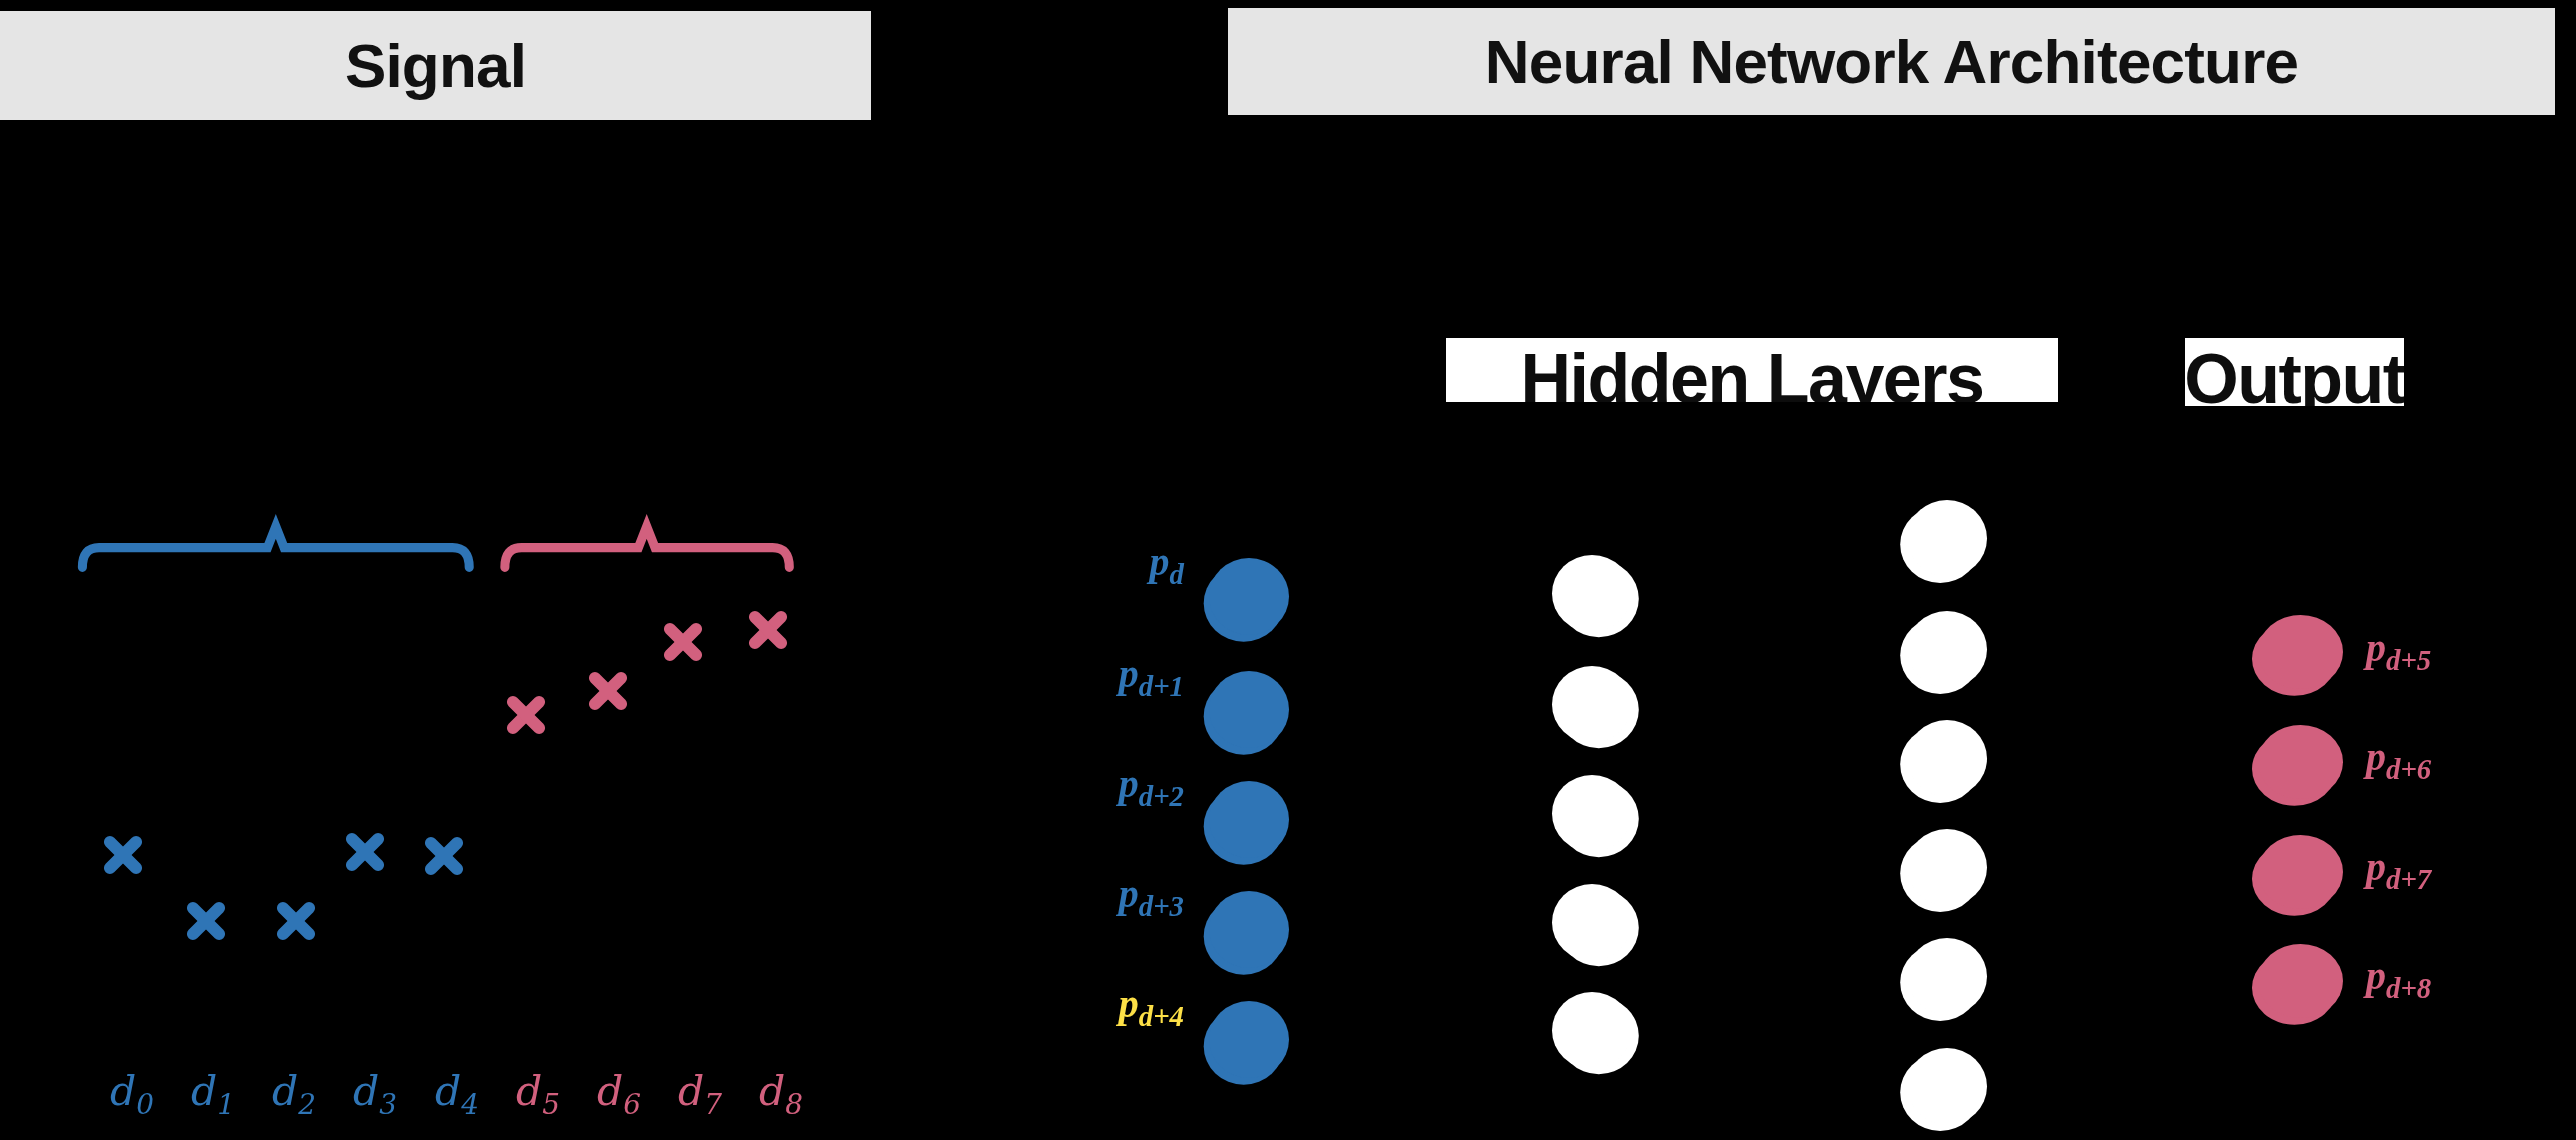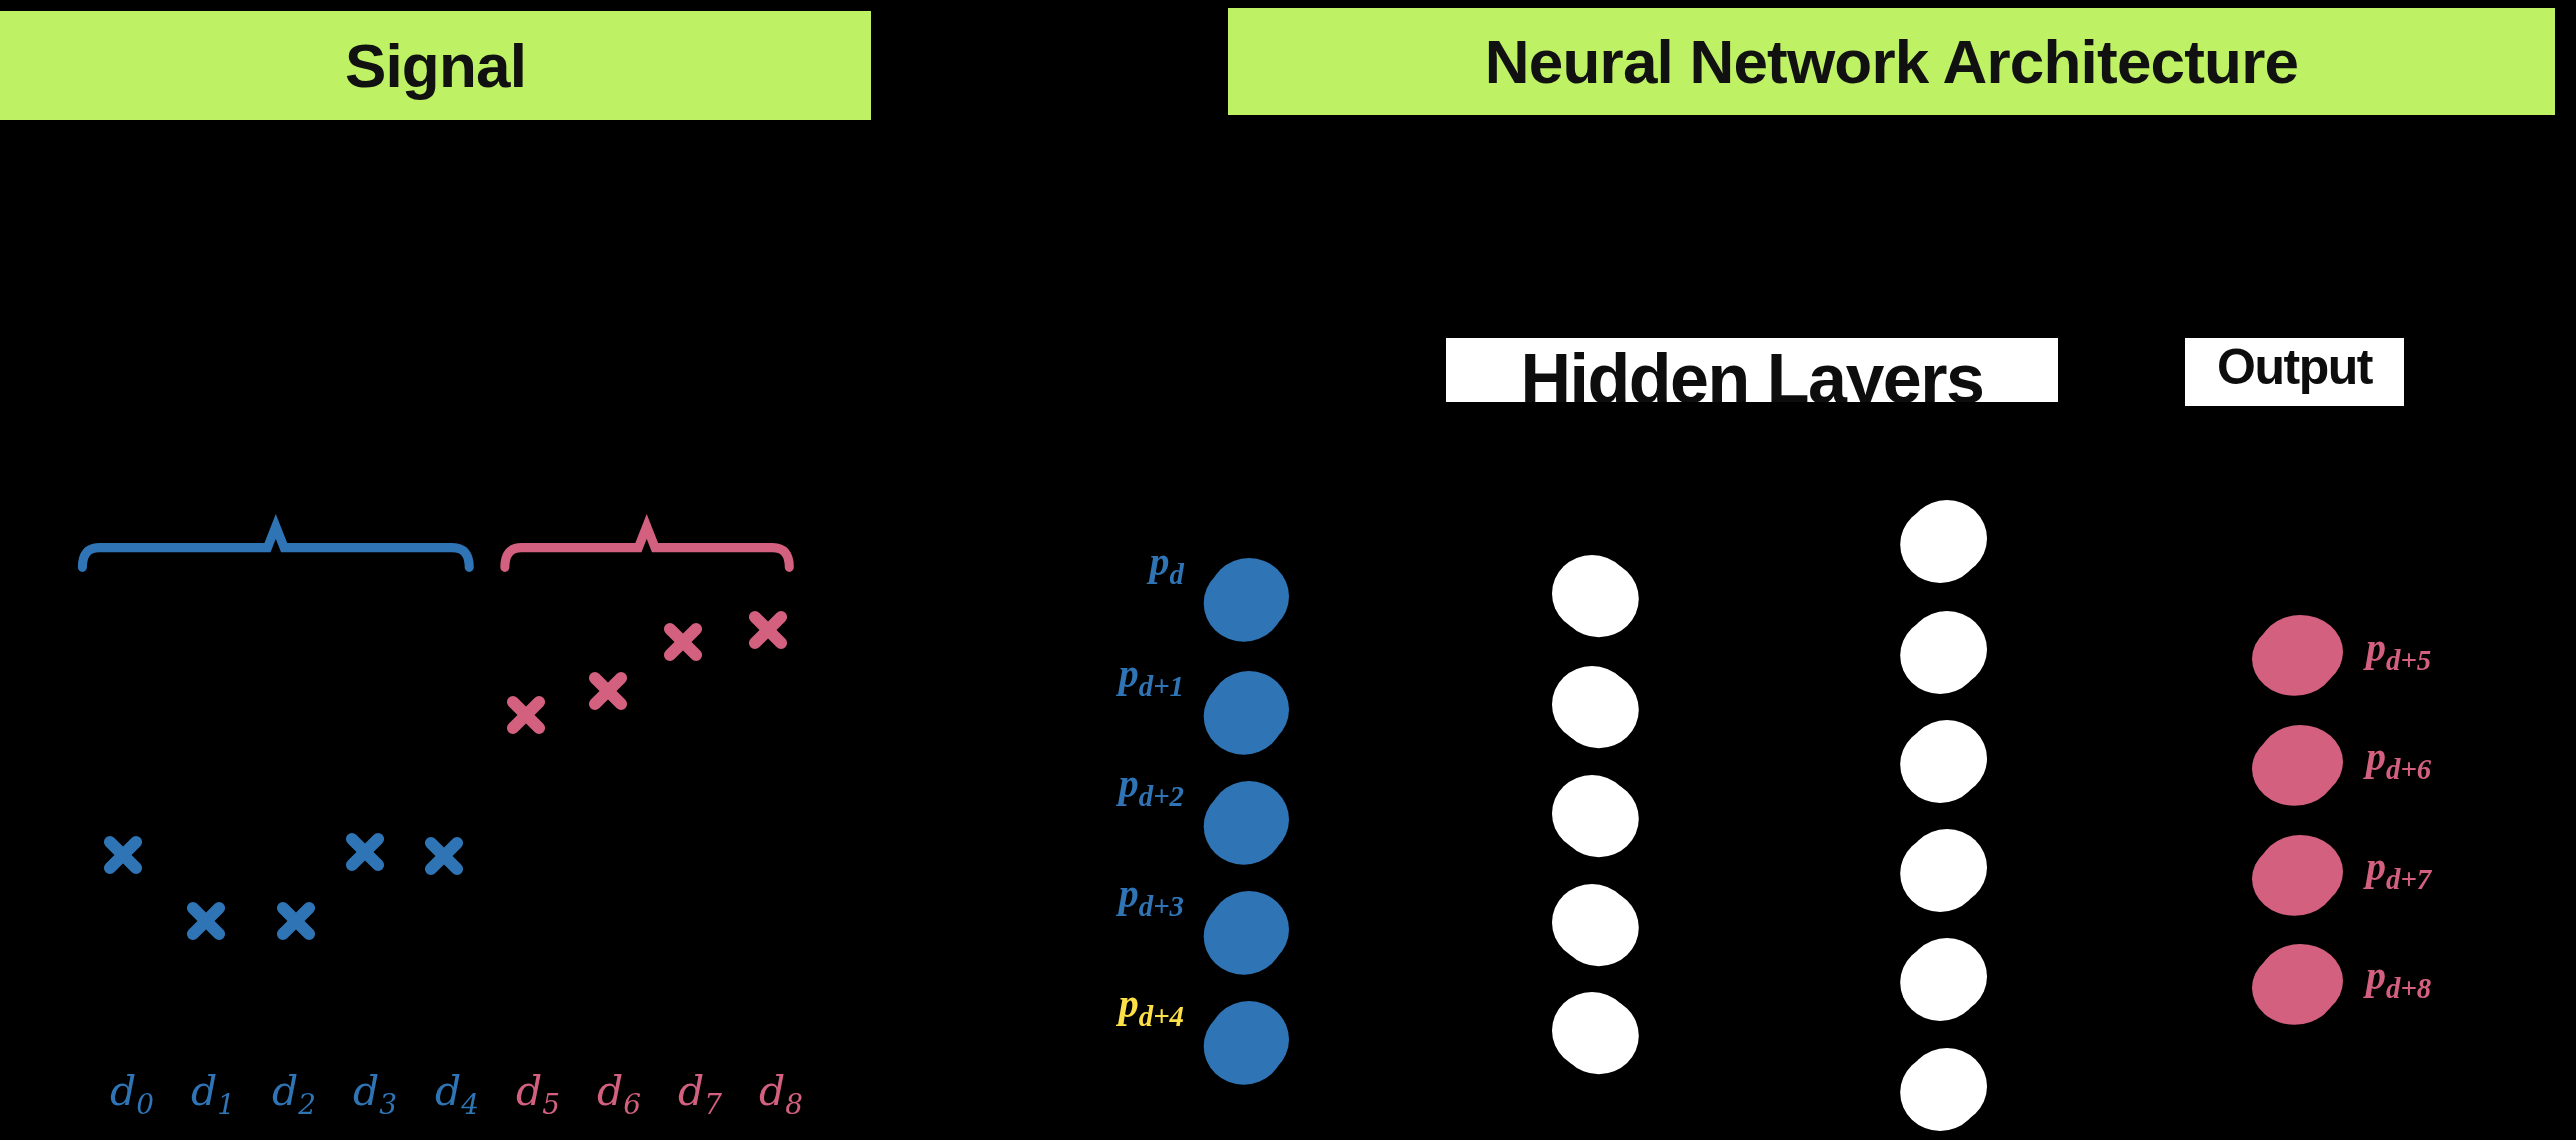--- a/index.html
+++ b/index.html
@@ -1,30 +1,30 @@
 <!DOCTYPE html>
 <html style="font-size:12px"><head>
 <meta charset="utf-8">
 <style>
   html,body{margin:0;padding:0;background:#000;}
   .canvas{position:relative;width:2576px;height:1140px;background:#000;overflow:hidden;
           font-family:"Liberation Sans",sans-serif;}
-  .panel-title{position:absolute;background:#bef264;display:flex;align-items:center;justify-content:center;}
+  .panel-title{position:absolute;background:#e5e5e5;display:flex;align-items:center;justify-content:center;}
   #signal-title-box{left:0;top:11.4px;width:871px;height:109px;}
   #nn-title-box{left:1228px;top:8.3px;width:1327px;height:107px;}
   .panel-title span{font-weight:700;font-size:62px;color:#111;letter-spacing:-0.8px;
                     font-family:"Liberation Sans",sans-serif;}
   .col-header{position:absolute;background:#fff;overflow:hidden;display:flex;
               justify-content:center;align-items:flex-start;}
   #input-header-box{left:1122px;top:332px;width:253px;height:74px;}
   #hidden-header-box{left:1446px;top:338px;width:612px;height:64px;}
   #output-header-box{left:2185px;top:338px;width:219px;height:68px;}
   .col-header span{font-weight:700;font-size:70px;line-height:1.18;color:#0d0d0d;
                    letter-spacing:-1.5px;font-family:"Liberation Sans",sans-serif;white-space:nowrap;}
-  #output-header-box span{font-size:50px;}
+  #output-header-box span{font-size:70px;}
   #brace-svg{position:absolute;left:0;top:0;}
   .xmark{position:absolute;width:41px;height:41px;}
   .xbar{position:absolute;left:50%;top:50%;width:12px;height:49px;border-radius:6px;}
   .xbar.b1{transform:translate(-50%,-50%) rotate(45deg);}
   .xbar.b2{transform:translate(-50%,-50%) rotate(-45deg);}
   .node{position:absolute;border-radius:50%;}
   .dlabel{position:absolute;top:1067px;width:106px;text-align:center;
           font-family:"DejaVu Serif",serif;font-style:italic;font-size:41px;}
   .dlabel sub{font-size:.68em;}
   .plabel{position:absolute;font-family:Liberation Serif, serif;font-style:italic;

